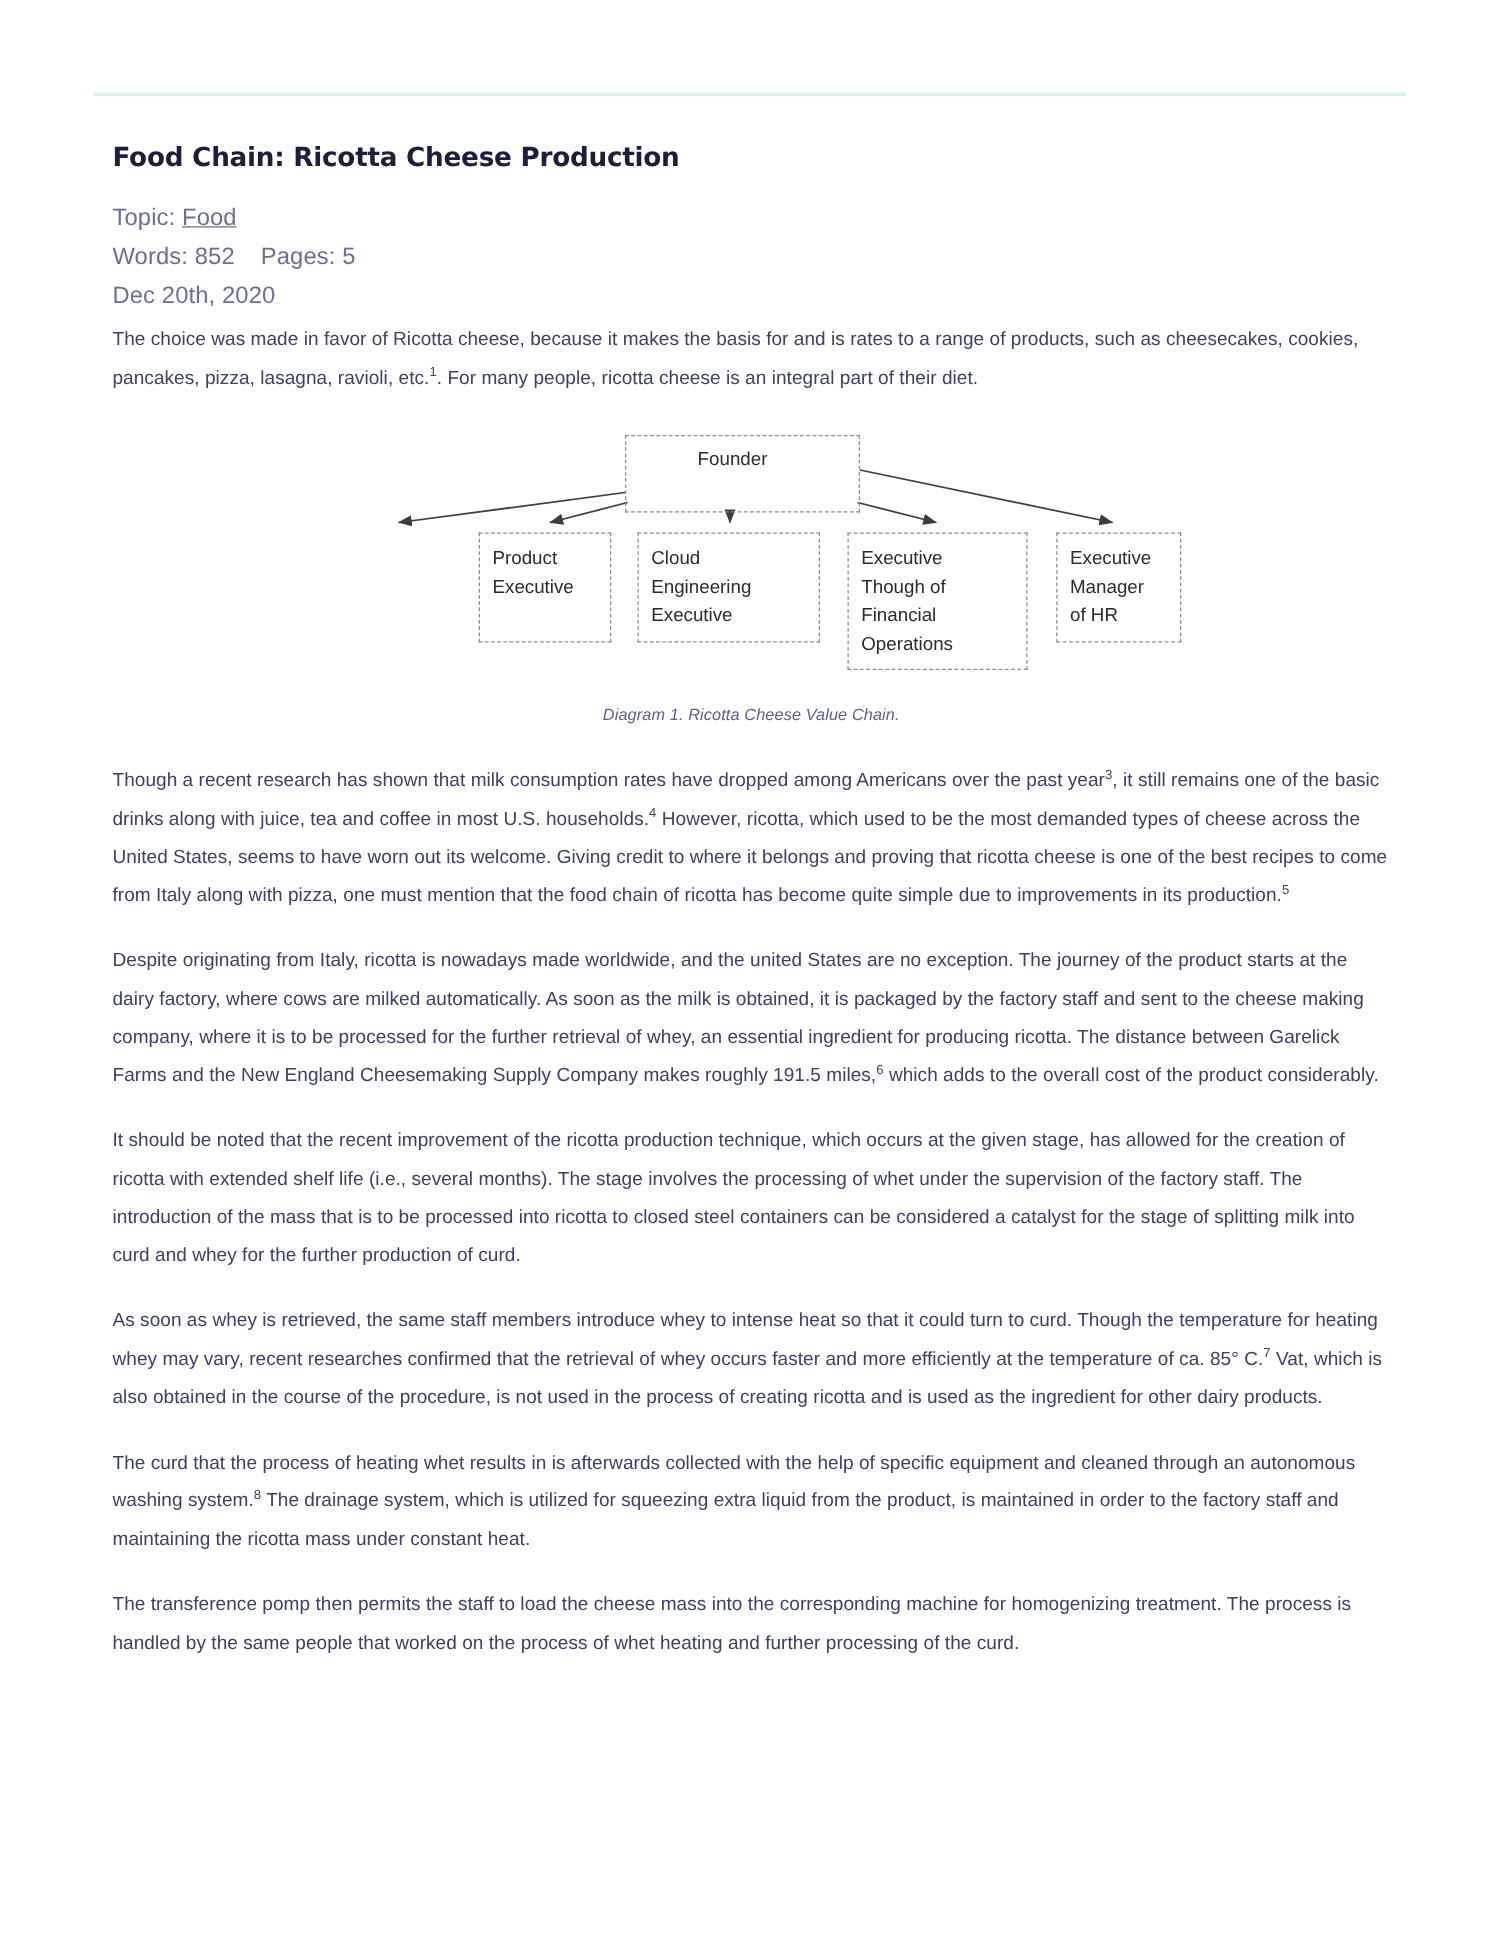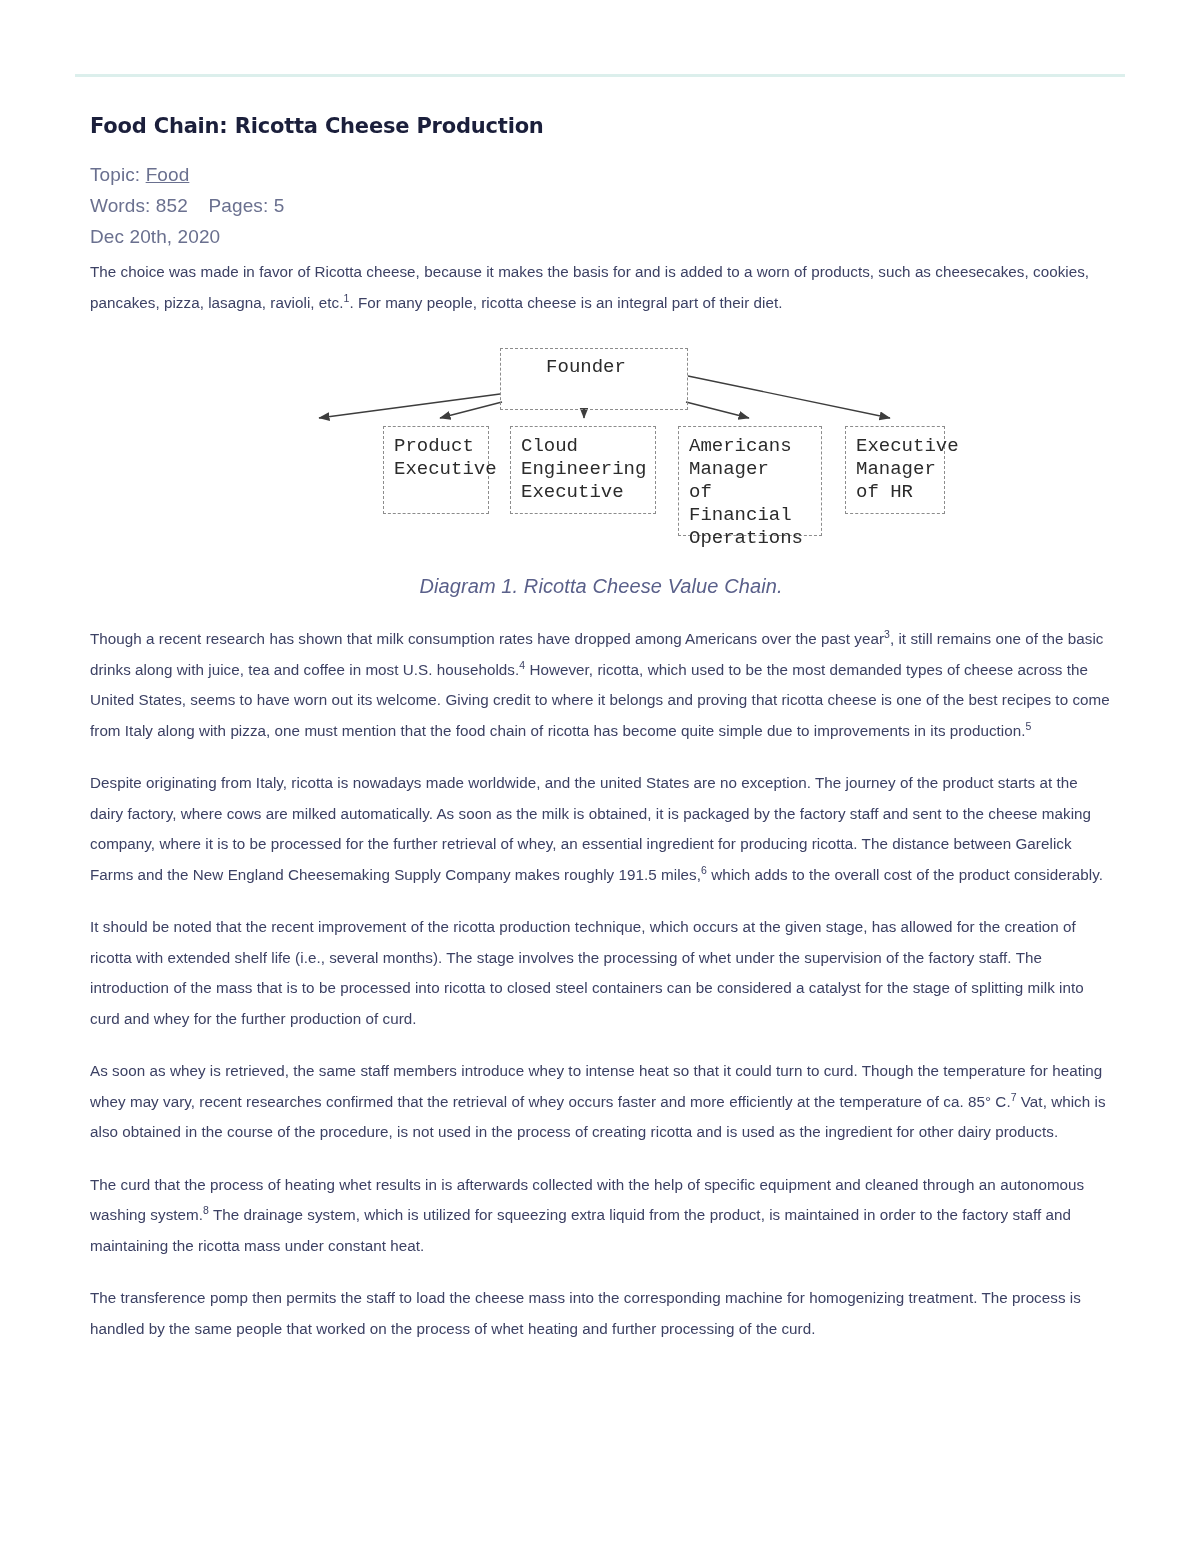--- a/index.html
+++ b/index.html
@@ -96,22 +96,22 @@
     position: absolute;
     left: 0;
     top: 0;
     width: 1022px;
     height: 212px;
   }
 
   .node {
     position: absolute;
     border: 1px dashed #8c8c8c;
-    font-family: Liberation Mono, monospace;
-    font-size: 19px;
+    font-family: Liberation Sans, sans-serif;
+    font-size: 15px;
     line-height: 23px;
     color: #2b2b2b;
     padding: 8px 26px 6px 10px;
     background: transparent;
   }
 
   .node-founder {
     left: 410px;
     top: 6px;
     width: 188px;
@@ -120,24 +120,24 @@
     padding-top: 7px;
   }
 
   .node-marketing { left: 172px; top: 84px;  width: 100px; height: 88px; }
   .node-product   { left: 293px; top: 84px;  width: 106px; height: 88px; }
   .node-cloud     { left: 420px; top: 84px;  width: 146px; height: 88px; }
   .node-finance   { left: 588px; top: 84px;  width: 144px; height: 110px; }
   .node-hr        { left: 755px; top: 84px;  width: 100px; height: 88px; }
 
   .fig-caption {
-    margin-top: 22px;
+    margin-top: 8px;
     text-align: center;
     font-style: italic;
-    font-size: 20px;
+    font-size: 13px;
     line-height: 20px;
     color: #5a608a;
     letter-spacing: 0.1px;
   }
 </style>
 </head>
 <body>
 
 <div class="page">
 
@@ -153,21 +153,21 @@
     </div>
 
     <div class="meta-line">
       <span>Words: 852</span>
       <span class="meta-gap"></span>
       <span>Pages: 5</span>
     </div>
 
     <div class="meta-line">Dec 20th, 2020</div>
 
-    <p class="body-text first-para"><span>The choice was made in favor of Ricotta cheese, because it makes the basis for and is added to a worn of products, such as cheesecakes, cookies, pancakes, pizza, lasagna, ravioli, etc.</span><sup>1</sup><span>. For many people, ricotta cheese is an integral part of their diet.</span></p>
+    <p class="body-text first-para"><span>The choice was made in favor of Ricotta cheese, because it makes the basis for and is rates to a range of products, such as cheesecakes, cookies, pancakes, pizza, lasagna, ravioli, etc.</span><sup>1</sup><span>. For many people, ricotta cheese is an integral part of their diet.</span></p>
 
     <figure class="figure">
       <div class="diagram-wrap">
 
         <svg class="diagram-svg" viewBox="0 0 1022 212">
           <defs>
             <marker id="ah" markerWidth="9" markerHeight="9" refX="7.5" refY="3.2" orient="auto">
               <path d="M0,0 L8,3.2 L0,6.4 z" fill="#3d3d3d"></path>
             </marker>
           </defs>
@@ -179,21 +179,21 @@
           <line x1="494" y1="69" x2="494" y2="76" stroke="#3d3d3d" stroke-width="1.4" marker-end="url(#ah)"></line>
 
           <line x1="596" y1="60" x2="659" y2="76" stroke="#3d3d3d" stroke-width="1.4" marker-end="url(#ah)"></line>
 
           <line x1="598" y1="34" x2="800" y2="76" stroke="#3d3d3d" stroke-width="1.4" marker-end="url(#ah)"></line>
         </svg>
 
         <div class="node node-founder">Founder</div>
         <div class="node node-product">Product Executive</div>
         <div class="node node-cloud">Cloud Engineering Executive</div>
-        <div class="node node-finance">Americans Manager of Financial Operations</div>
+        <div class="node node-finance">Executive Though of Financial Operations</div>
         <div class="node node-hr">Executive Manager of HR</div>
 
       </div>
       <figcaption class="fig-caption">Diagram 1. Ricotta Cheese Value Chain.</figcaption>
     </figure>
 
     <p class="body-text"><span>Though a recent research has shown that milk consumption rates have dropped among Americans over the past year</span><sup>3</sup><span>, it still remains one of the basic drinks along with juice, tea and coffee in most U.S. households.</span><sup>4</sup><span> However, ricotta, which used to be the most demanded types of cheese across the United States, seems to have worn out its welcome. Giving credit to where it belongs and proving that ricotta cheese is one of the best recipes to come from Italy along with pizza, one must mention that the food chain of ricotta has become quite simple due to improvements in its production.</span><sup>5</sup></p>
 
     <p class="body-text"><span>Despite originating from Italy, ricotta is nowadays made worldwide, and the united States are no exception. The journey of the product starts at the dairy factory, where cows are milked automatically. As soon as the milk is obtained, it is packaged by the factory staff and sent to the cheese making company, where it is to be processed for the further retrieval of whey, an essential ingredient for producing ricotta. The distance between Garelick Farms and the New England Cheesemaking Supply Company makes roughly 191.5 miles,</span><sup>6</sup><span> which adds to the overall cost of the product considerably.</span></p>
 

